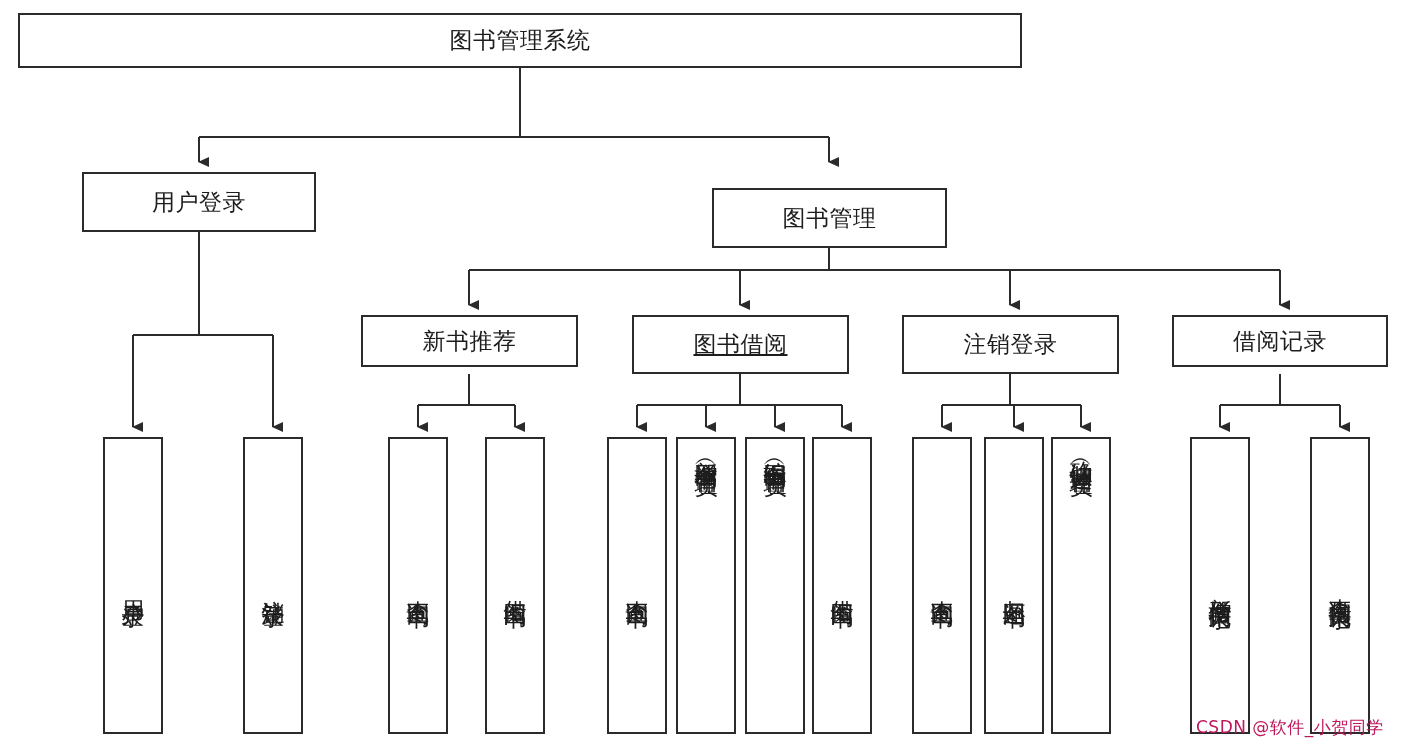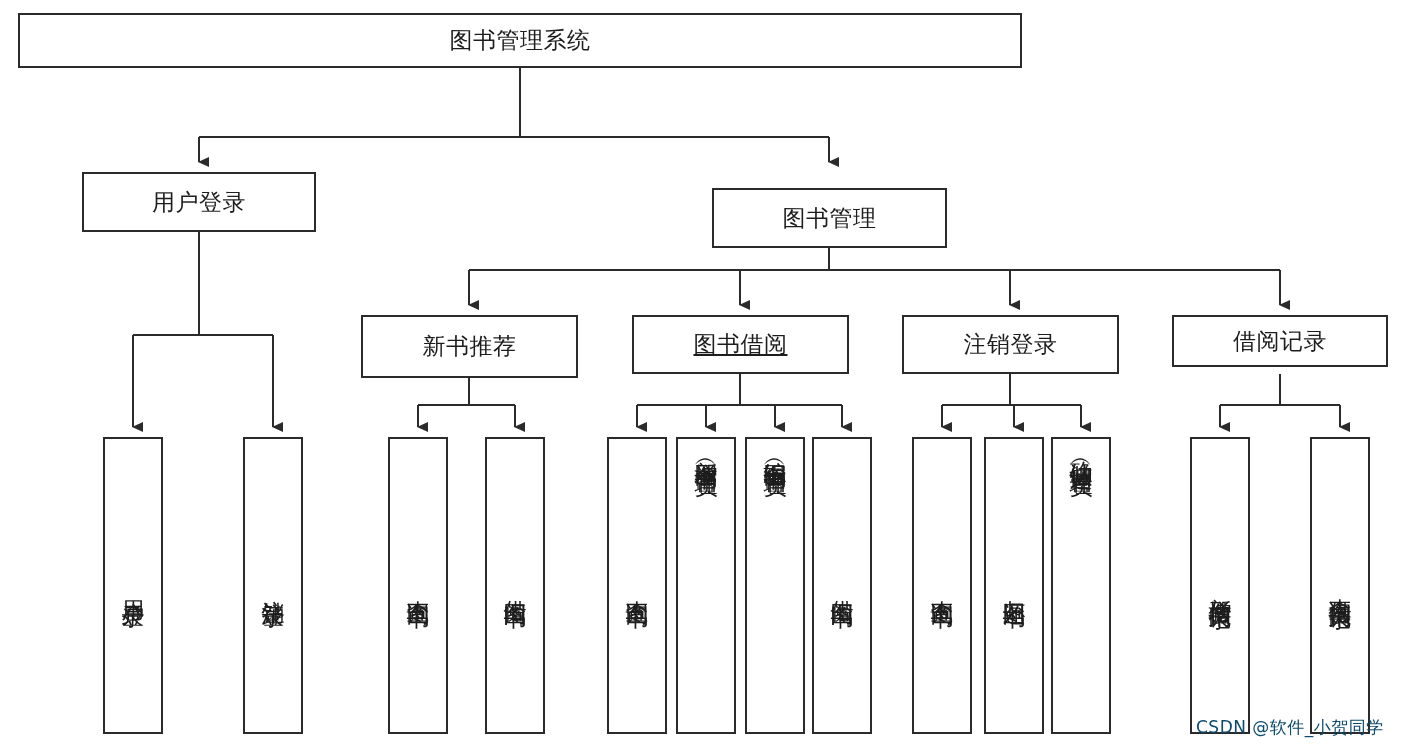--- a/index.html
+++ b/index.html
@@ -58,21 +58,21 @@
     white-space: nowrap;
     margin: 0 auto;
   }
   .node.vertical.centered {
     align-items: center;
     padding-top: 0;
   }
   .watermark {
     position: absolute;
     font-size: 17px;
-    color: #0c4a6e;
+    color: #be185d;
     white-space: nowrap;
     letter-spacing: 0.5px;
   }
 </style>
 </head>
 <body>
 
 <div id="canvas">
 
   <svg class="edges" viewBox="0 0 1405 747" xmlns="http://www.w3.org/2000/svg">
@@ -130,21 +130,21 @@
     <span class="label">图书管理系统</span>
   </div>
 
   <div class="node horizontal" style="left:82px; top:172px; width:234px; height:60px;">
     <span class="label">用户登录</span>
   </div>
   <div class="node horizontal" style="left:712px; top:188px; width:235px; height:60px;">
     <span class="label">图书管理</span>
   </div>
 
-  <div class="node horizontal" style="left:361px; top:315px; width:217px; height:63px;">
+  <div class="node horizontal" style="left:361px; top:315px; width:217px; height:52px;">
     <span class="label">新书推荐</span>
   </div>
   <div class="node horizontal" style="left:632px; top:315px; width:217px; height:59px;text-decoration:underline;">
     <span class="label">图书借阅</span>
   </div>
   <div class="node horizontal" style="left:902px; top:315px; width:217px; height:59px;">
     <span class="label">注销登录</span>
   </div>
   <div class="node horizontal" style="left:1172px; top:315px; width:216px; height:52px;">
     <span class="label">借阅记录</span>

